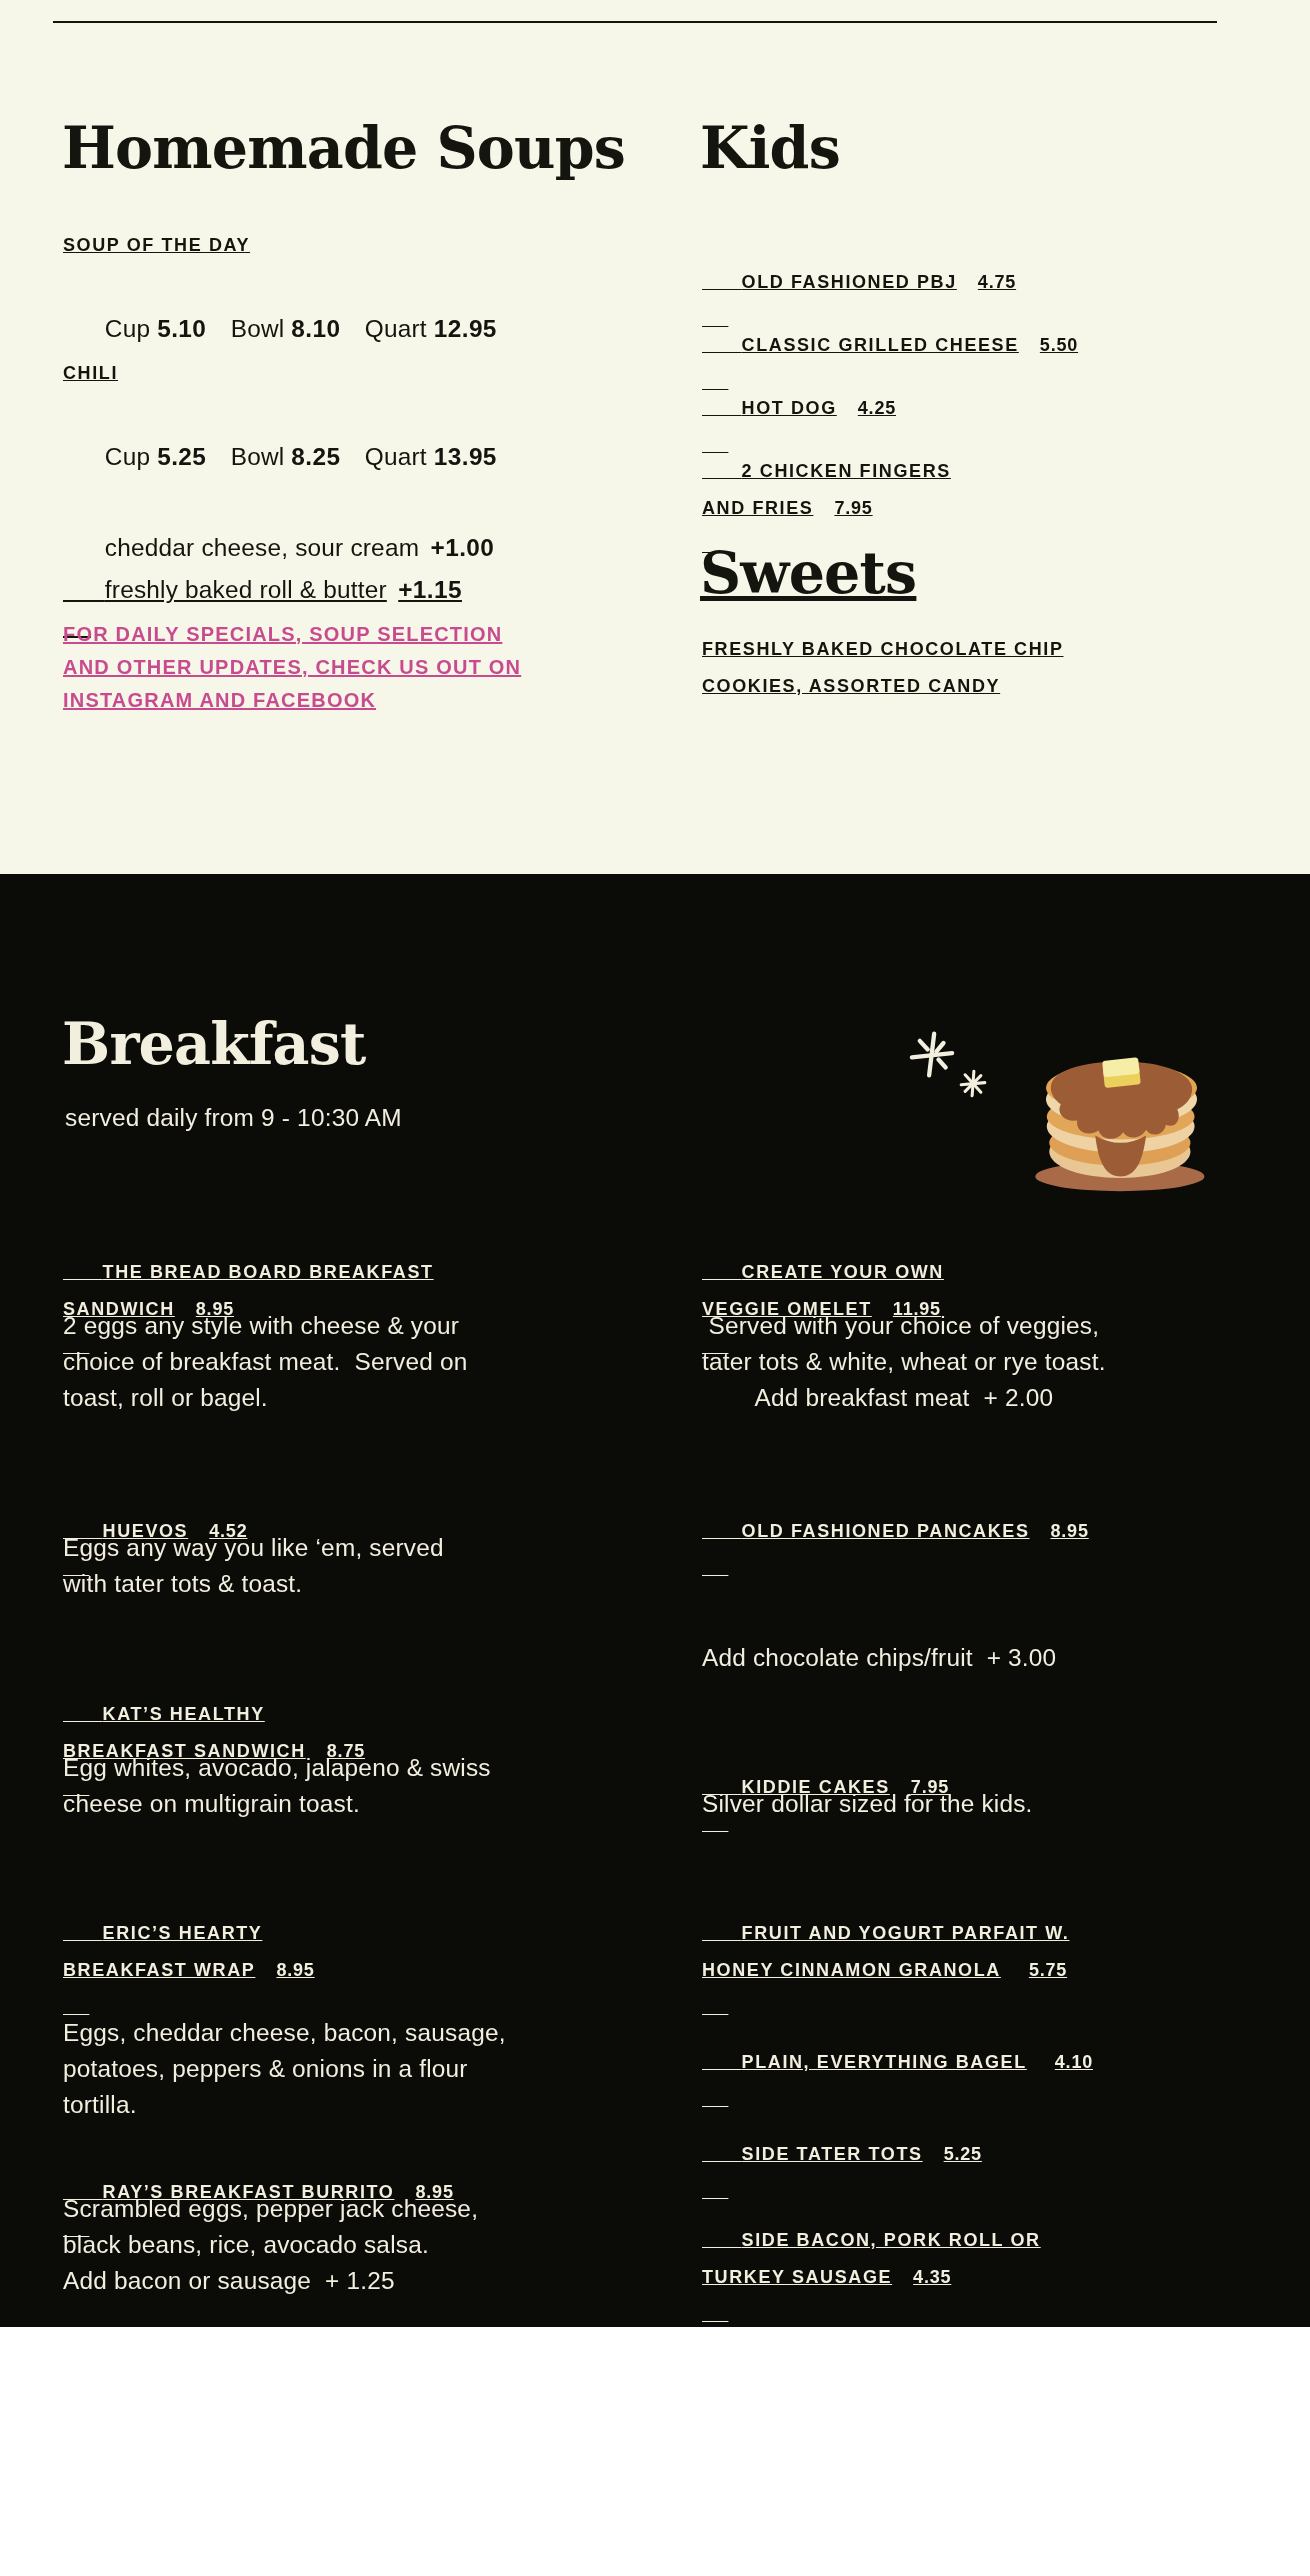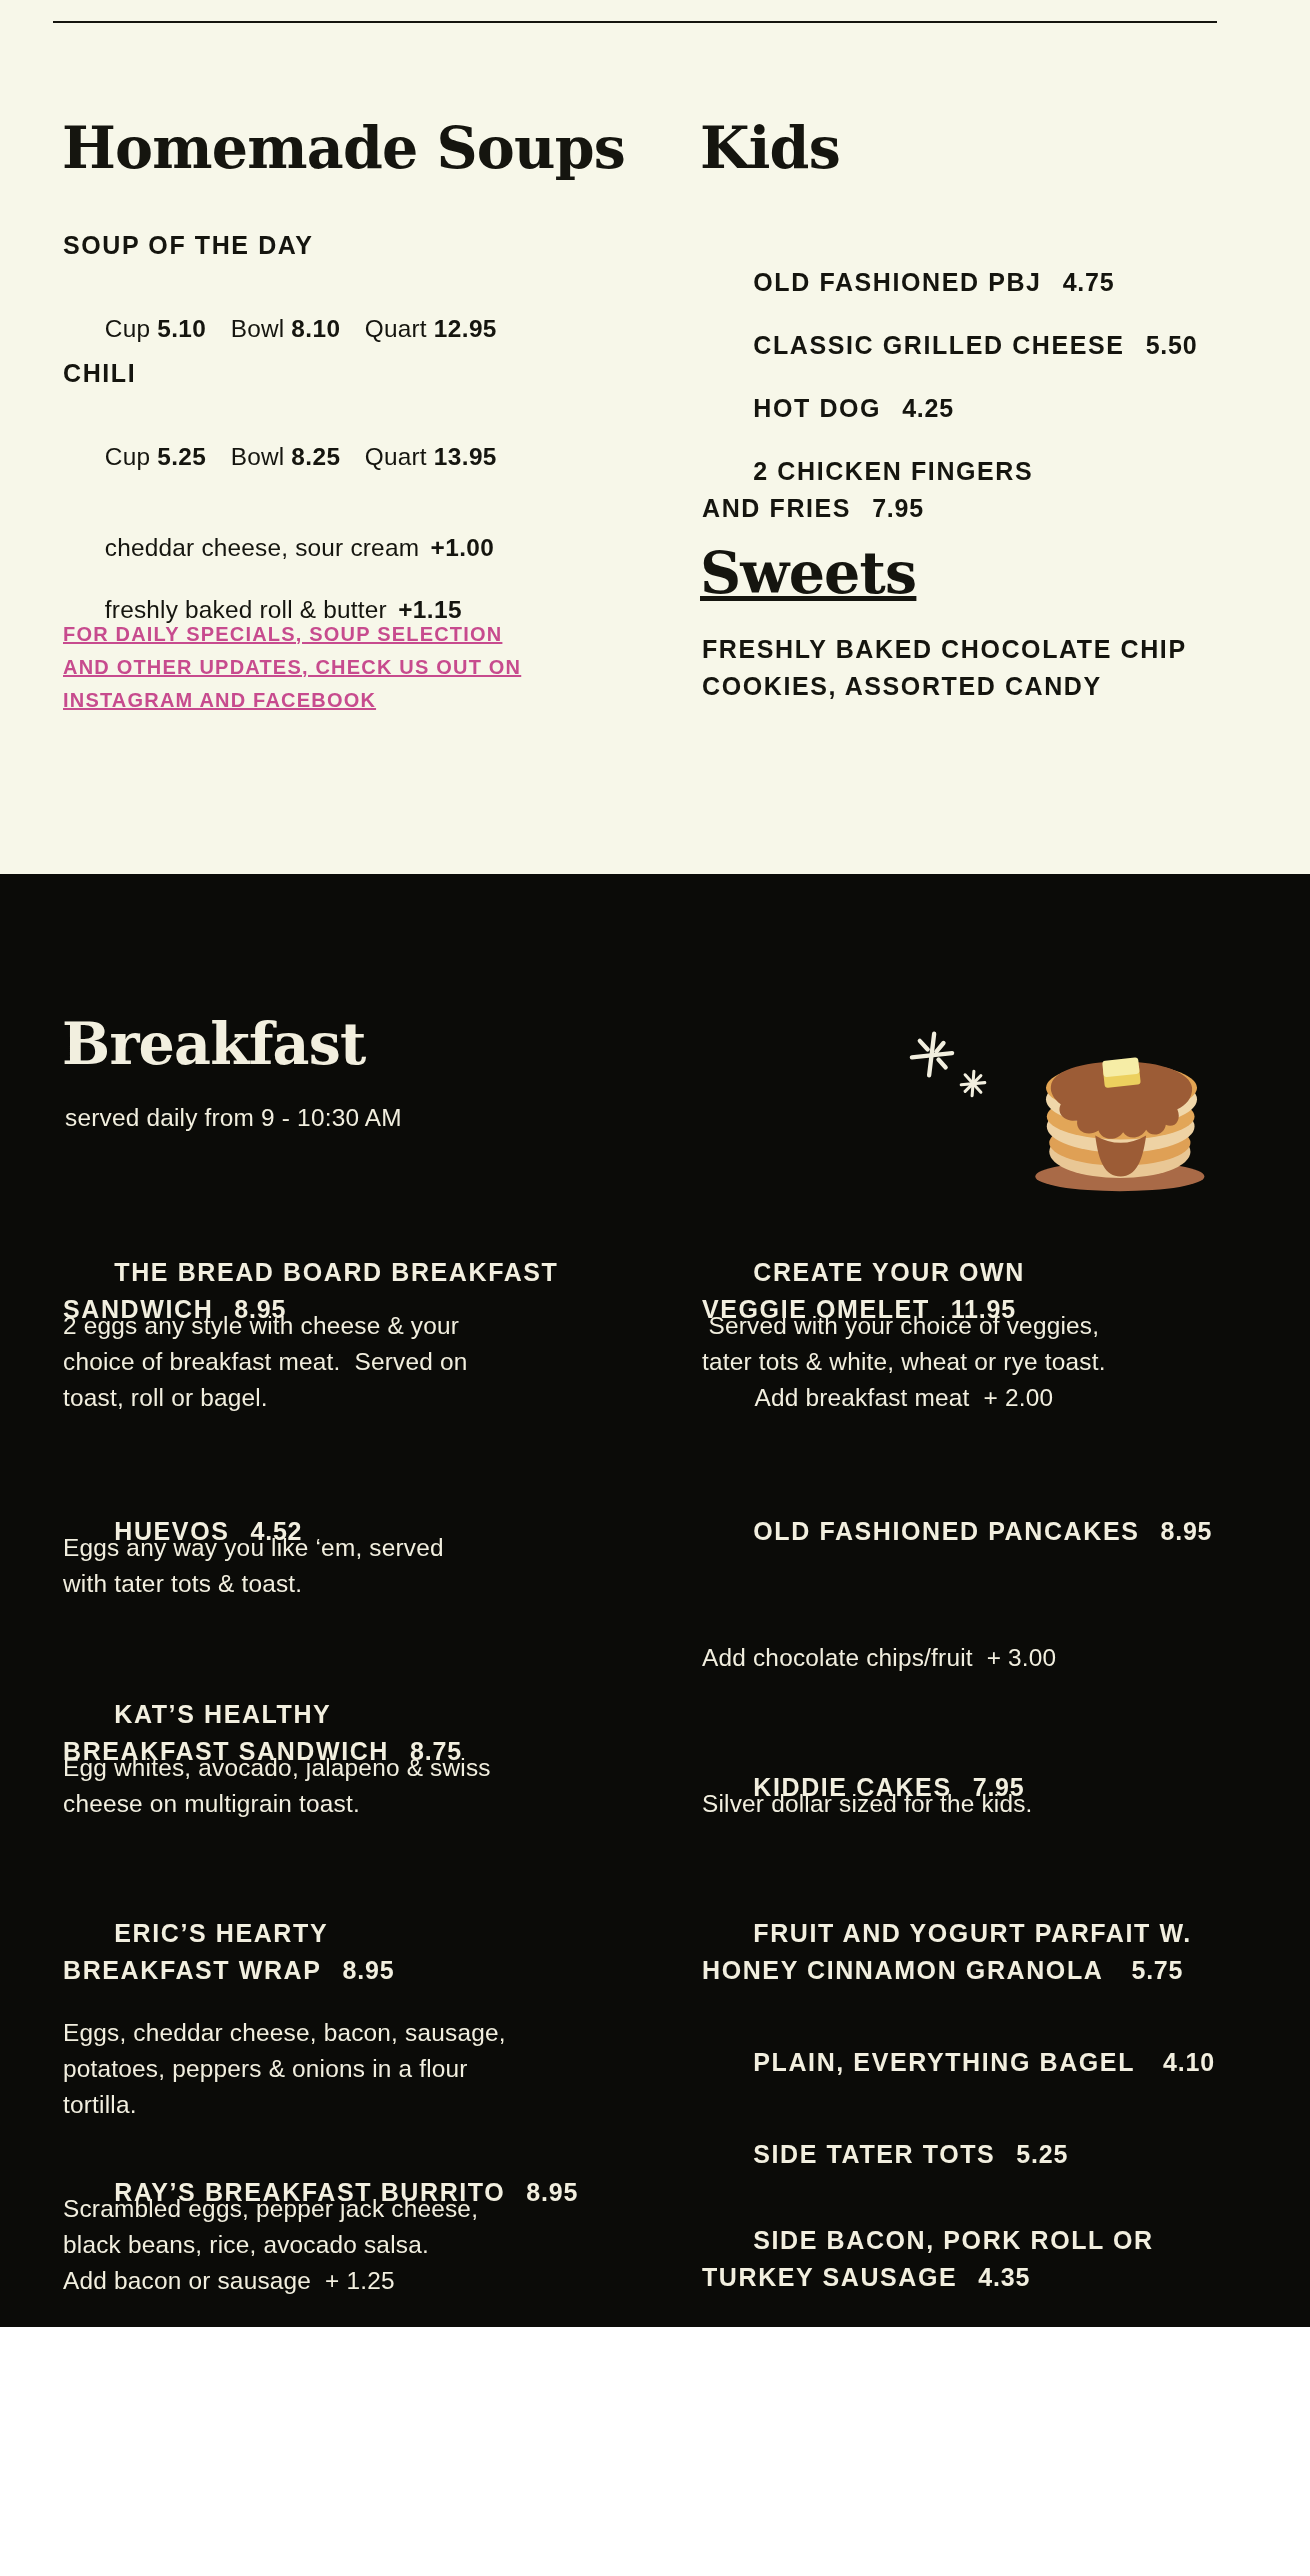--- a/index.html
+++ b/index.html
@@ -28,24 +28,25 @@
   .h1{
     font-family:"DejaVu Serif", serif;
     font-weight:700;
     font-size:57px;
     line-height:1.05;
     letter-spacing:-0.8px;
     white-space:pre;
   }
   .cap{
     font-weight:700;
-    font-size:25px;
+    font-size:18px;
     line-height:37px;
     letter-spacing:1.6px;
     white-space:pre-wrap;
+    text-decoration:underline;
   }
   .body{
     font-weight:400;
     font-size:24.4px;
     line-height:36px;
     letter-spacing:0.2px;
     white-space:pre-wrap;
   }
   .price{font-weight:700; margin-left:21px; letter-spacing:0.8px;}
   .price-wide{margin-left:28px;}
@@ -84,21 +85,21 @@
     </div>
 
     <div class="abs cap" style="left:63px; top:355px;">CHILI</div>
     <div class="abs body" style="left:63px; top:403px;">
       <span class="pair"><span>Cup</span> <b>5.25</b></span><span class="pair"><span>Bowl</span> <b>8.25</b></span><span class="pair"><span>Quart</span> <b>13.95</b></span>
     </div>
 
     <div class="abs body addon" style="left:63px; top:494px;">
       <span>cheddar cheese, sour cream</span><b>+1.00</b>
     </div>
-    <div class="abs body addon" style="left:63px; top:556px;">
+    <div class="abs body addon" style="left:63px; top:536px;text-decoration:underline;">
       <span>freshly baked roll &amp; butter</span><b>+1.15</b>
     </div>
 
     <div class="abs note" style="left:63px; top:618px;">FOR DAILY SPECIALS, SOUP SELECTION
 AND OTHER UPDATES, CHECK US OUT ON
 INSTAGRAM AND FACEBOOK</div>
 
     <div class="abs h1" style="left:700px; top:118px;">Kids</div>
 
     <div class="abs cap" style="left:702px; top:227px;">

